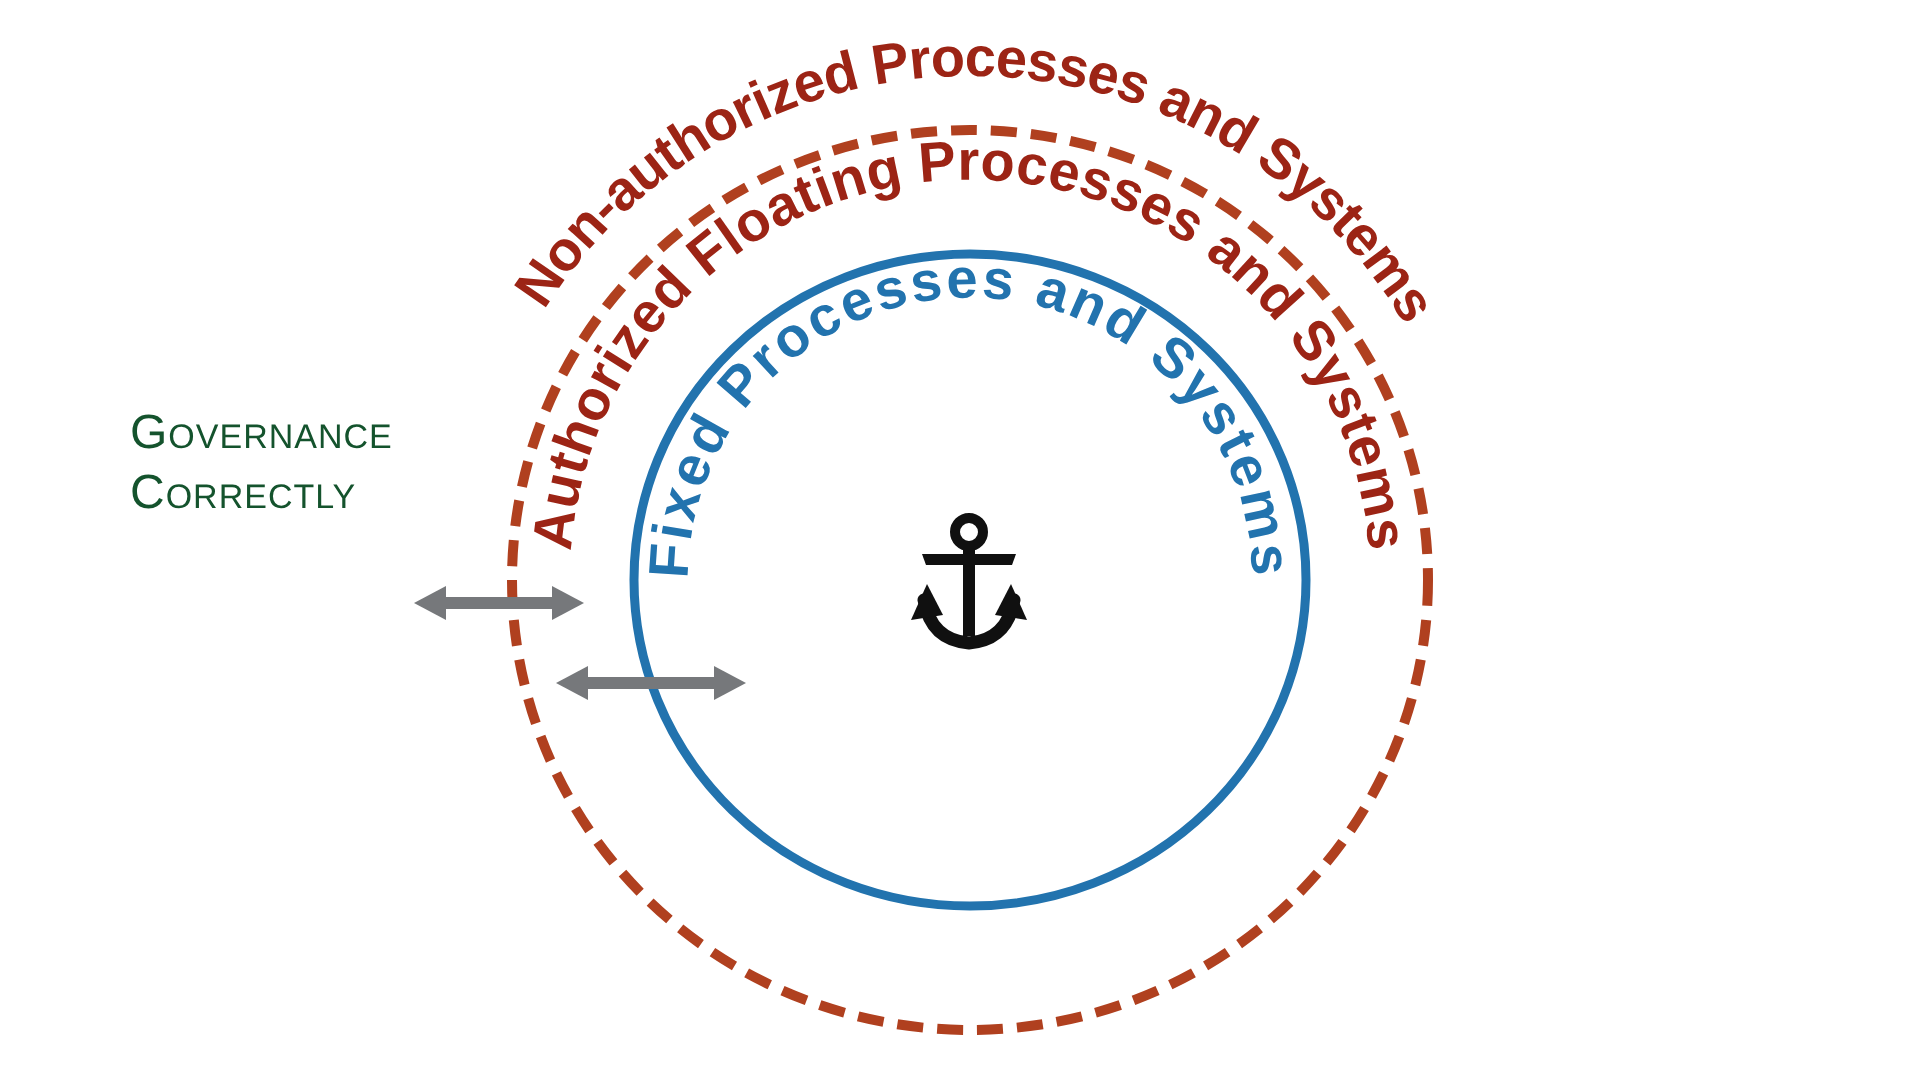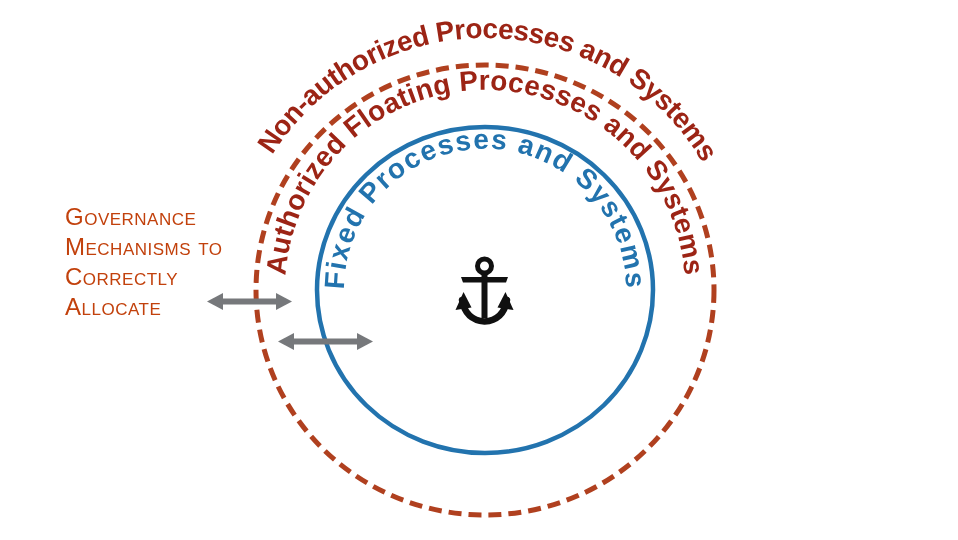--- a/index.html
+++ b/index.html
@@ -29,25 +29,23 @@
   }
   .arc-outer{letter-spacing:-0.5px;}
   .arc-middle{letter-spacing:0.2px;}
   .arc-inner{letter-spacing:1.5px;}
 </style>
 </head>
 <body>
 
 <div class="stage">
 
-  <div class="note" style="color: #c2410c;">
+  <div class="note" style="color: #14532d;">
     <div class="note-line">Governance</div>
-    <div class="note-line">Mechanisms to</div>
     <div class="note-line">Correctly</div>
-    <div class="note-line">Allocate</div>
   </div>
 
   <svg class="diagram-svg" width="958" height="540" viewBox="0 0 958 540">
 
     <defs>
       <path id="arcOuter" d="M 258.5 179.5 A 252 252 0 0 1 715.2 187.5" fill="none"></path>
       <path id="arcMiddle" d="M 286.3 312.6 A 200 200 0 1 1 683.7 312.6" fill="none"></path>
       <path id="arcInner" d="M 345.4 309.6 A 141 141 0 1 1 624.6 309.6" fill="none"></path>
     </defs>
 

